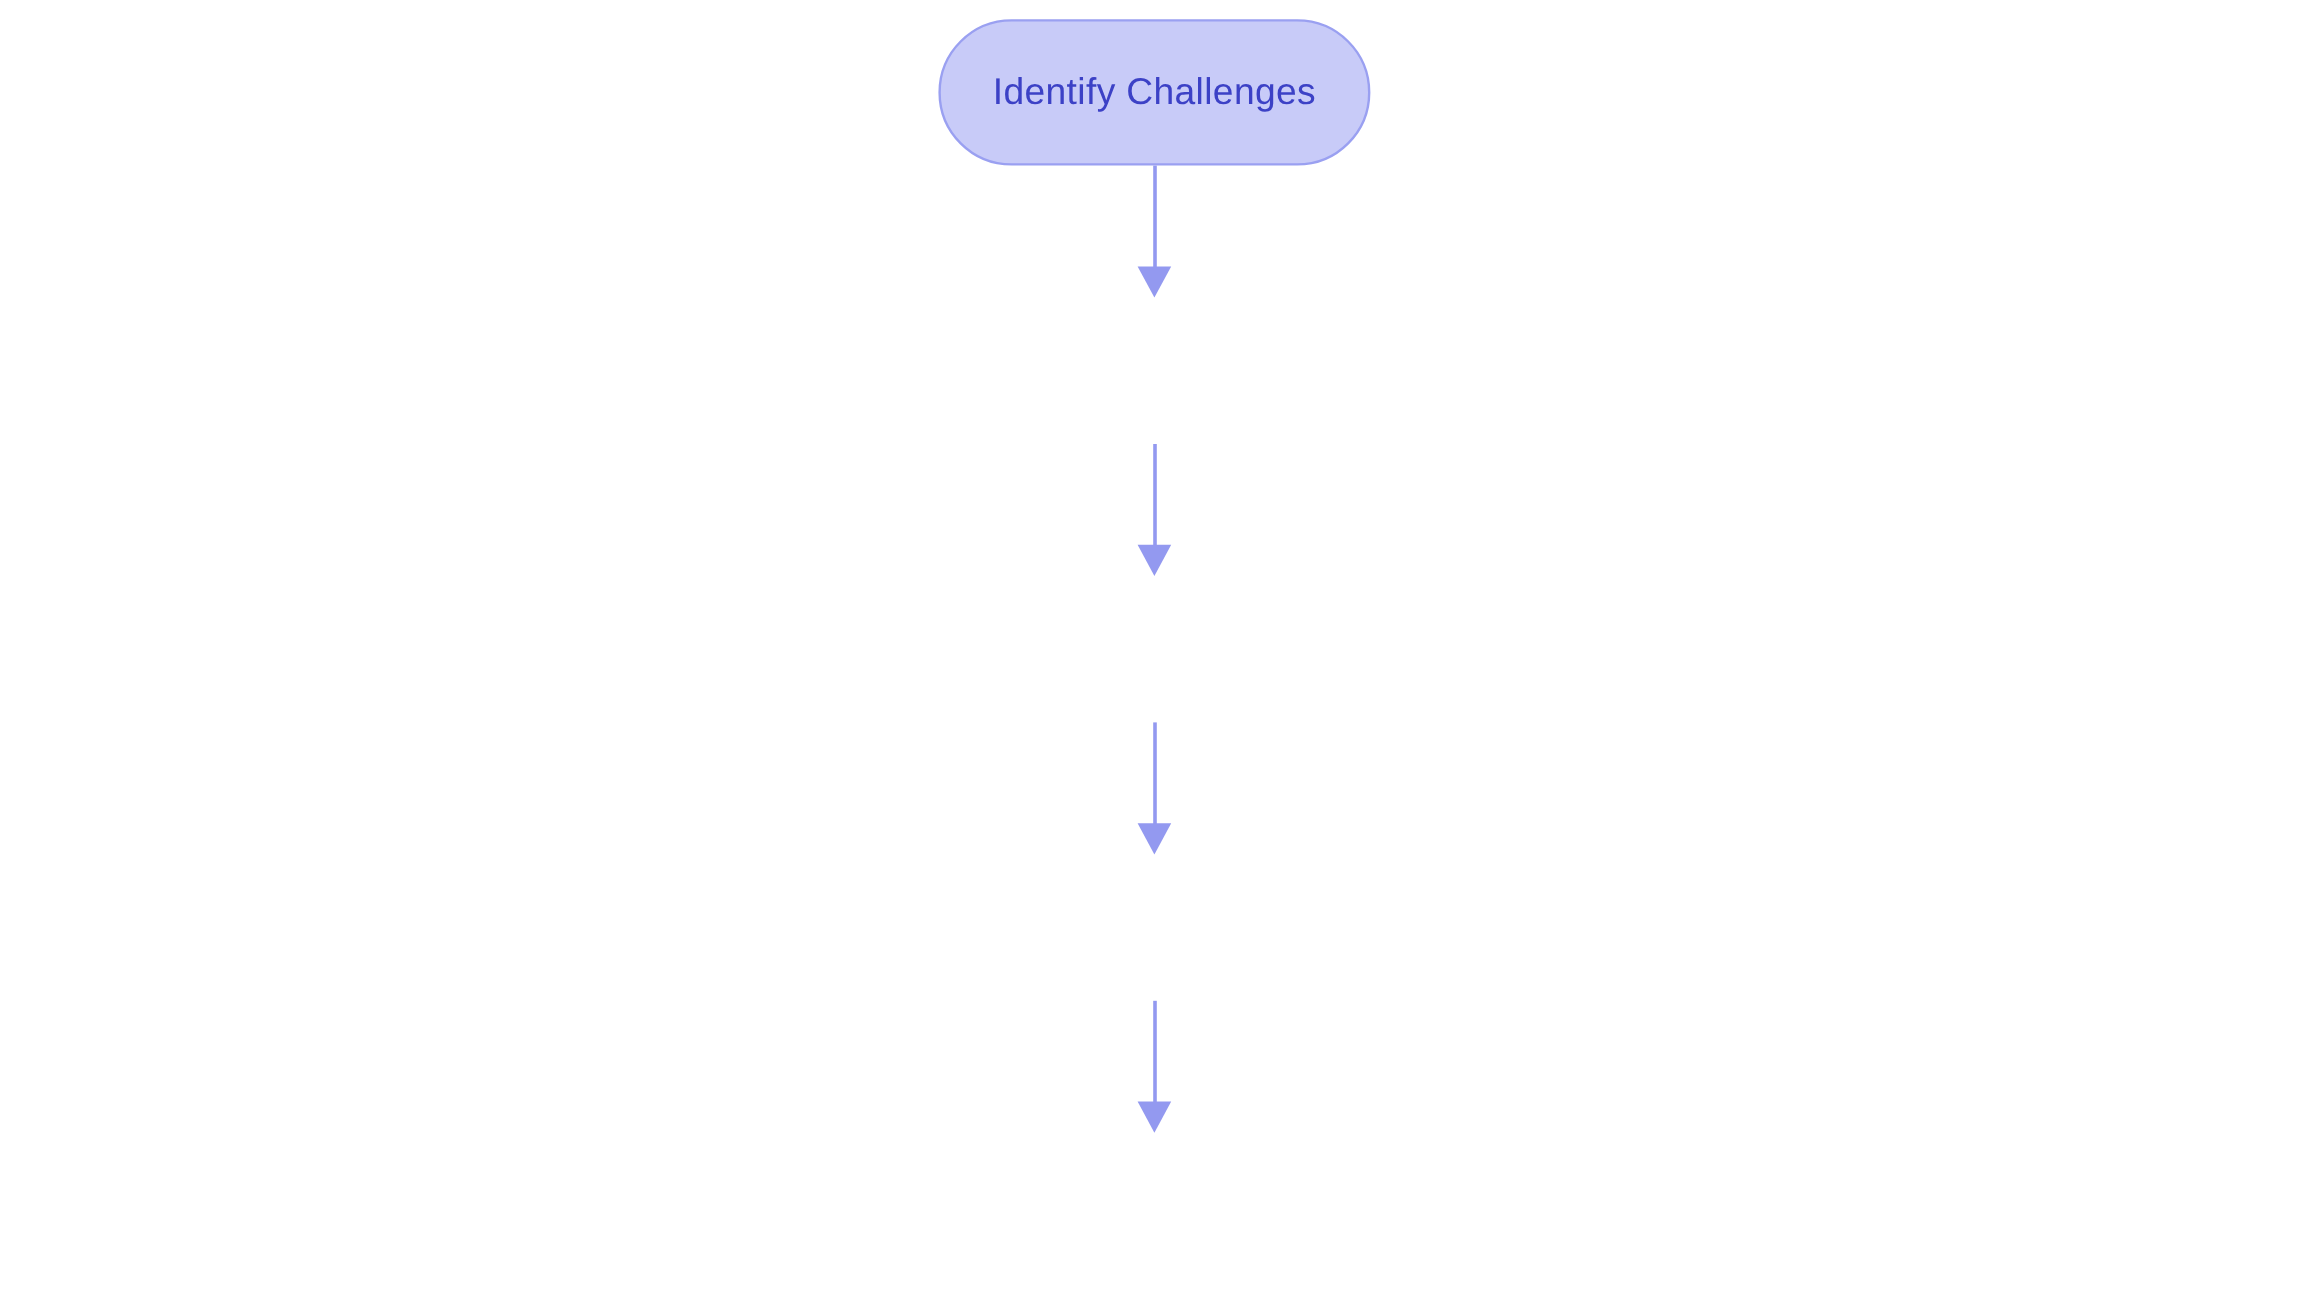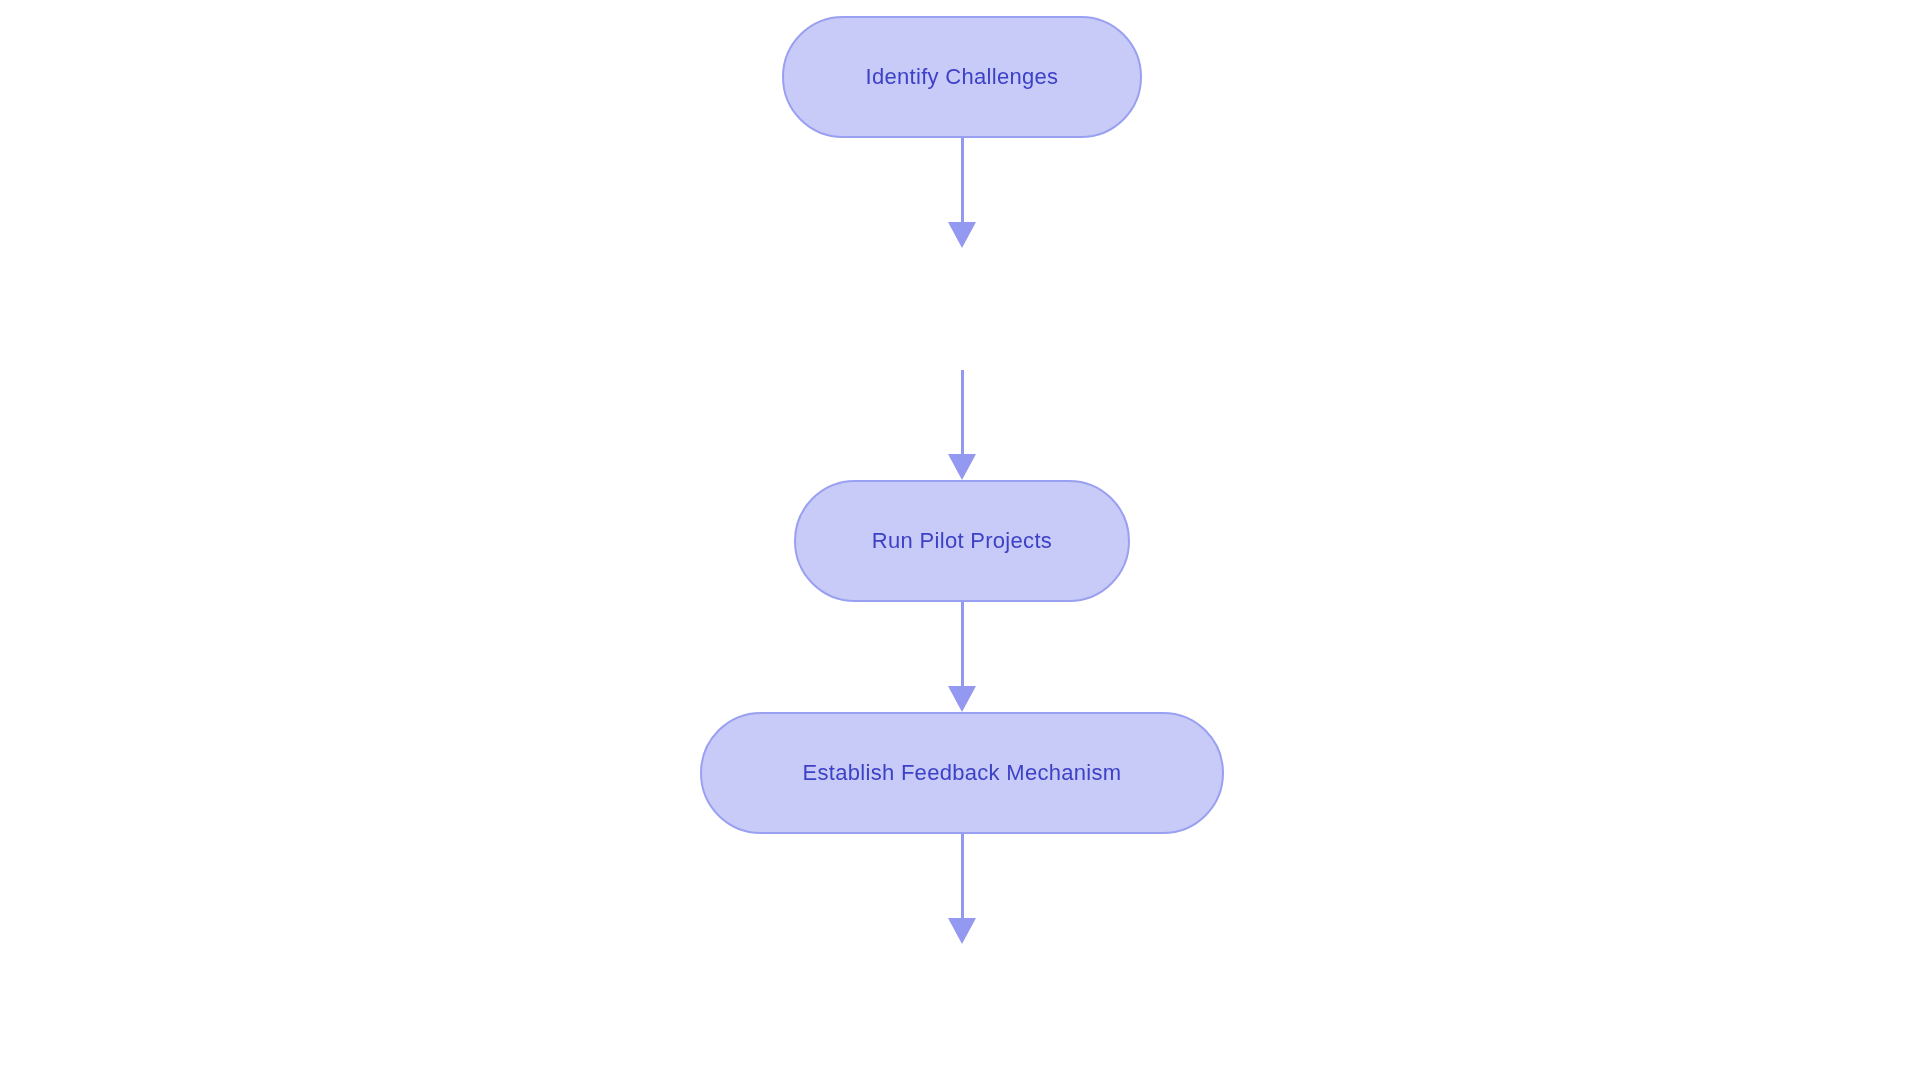--- a/index.html
+++ b/index.html
@@ -25,21 +25,21 @@
     position: absolute;
     height: 122px;
     border-radius: 61px;
     background: var(--node-fill);
     border: 2px solid var(--node-border);
     display: flex;
     align-items: center;
     justify-content: center;
   }
   .flow-node .node-label {
-    font-size: 22px;
+    font-size: 31px;
     font-weight: 400;
     letter-spacing: 0.3px;
     color: var(--node-text);
     white-space: nowrap;
     text-align: center;
   }
   
   .n1 { left: 782px; top: 16px;  width: 360px; }
   .n2 { left: 782px; top: 248px; width: 360px; }
   .n3 { left: 794px; top: 480px; width: 336px; }
@@ -88,32 +88,26 @@
     <div class="shaft"></div>
     <div class="head"></div>
   </div>
 
 
   <div class="arrow a2">
     <div class="shaft"></div>
     <div class="head"></div>
   </div>
 
-  <div class="flow-node n3">
-    <span class="node-label">Run Pilot Projects</span>
-  </div>
 
   <div class="arrow a3">
     <div class="shaft"></div>
     <div class="head"></div>
   </div>
 
-  <div class="flow-node n4">
-    <span class="node-label">Establish Feedback Mechanism</span>
-  </div>
 
   <div class="arrow a4">
     <div class="shaft"></div>
     <div class="head"></div>
   </div>
 
 
 </div>
 
 </body></html>

